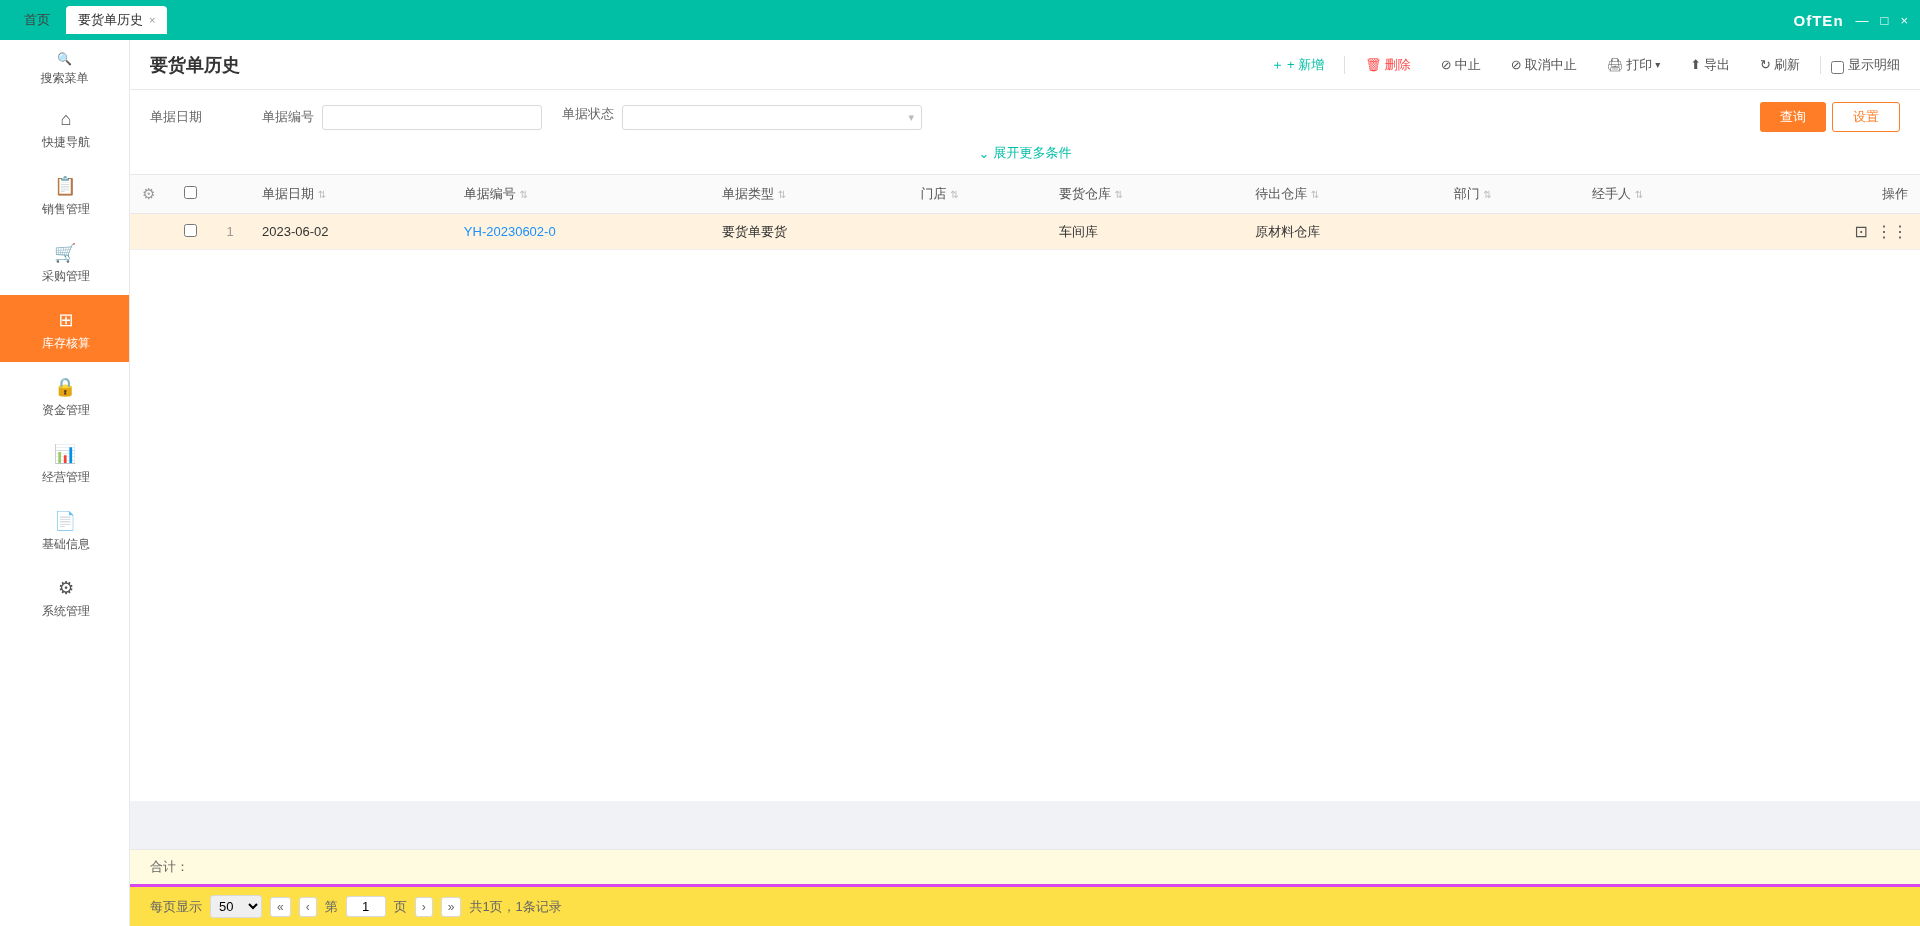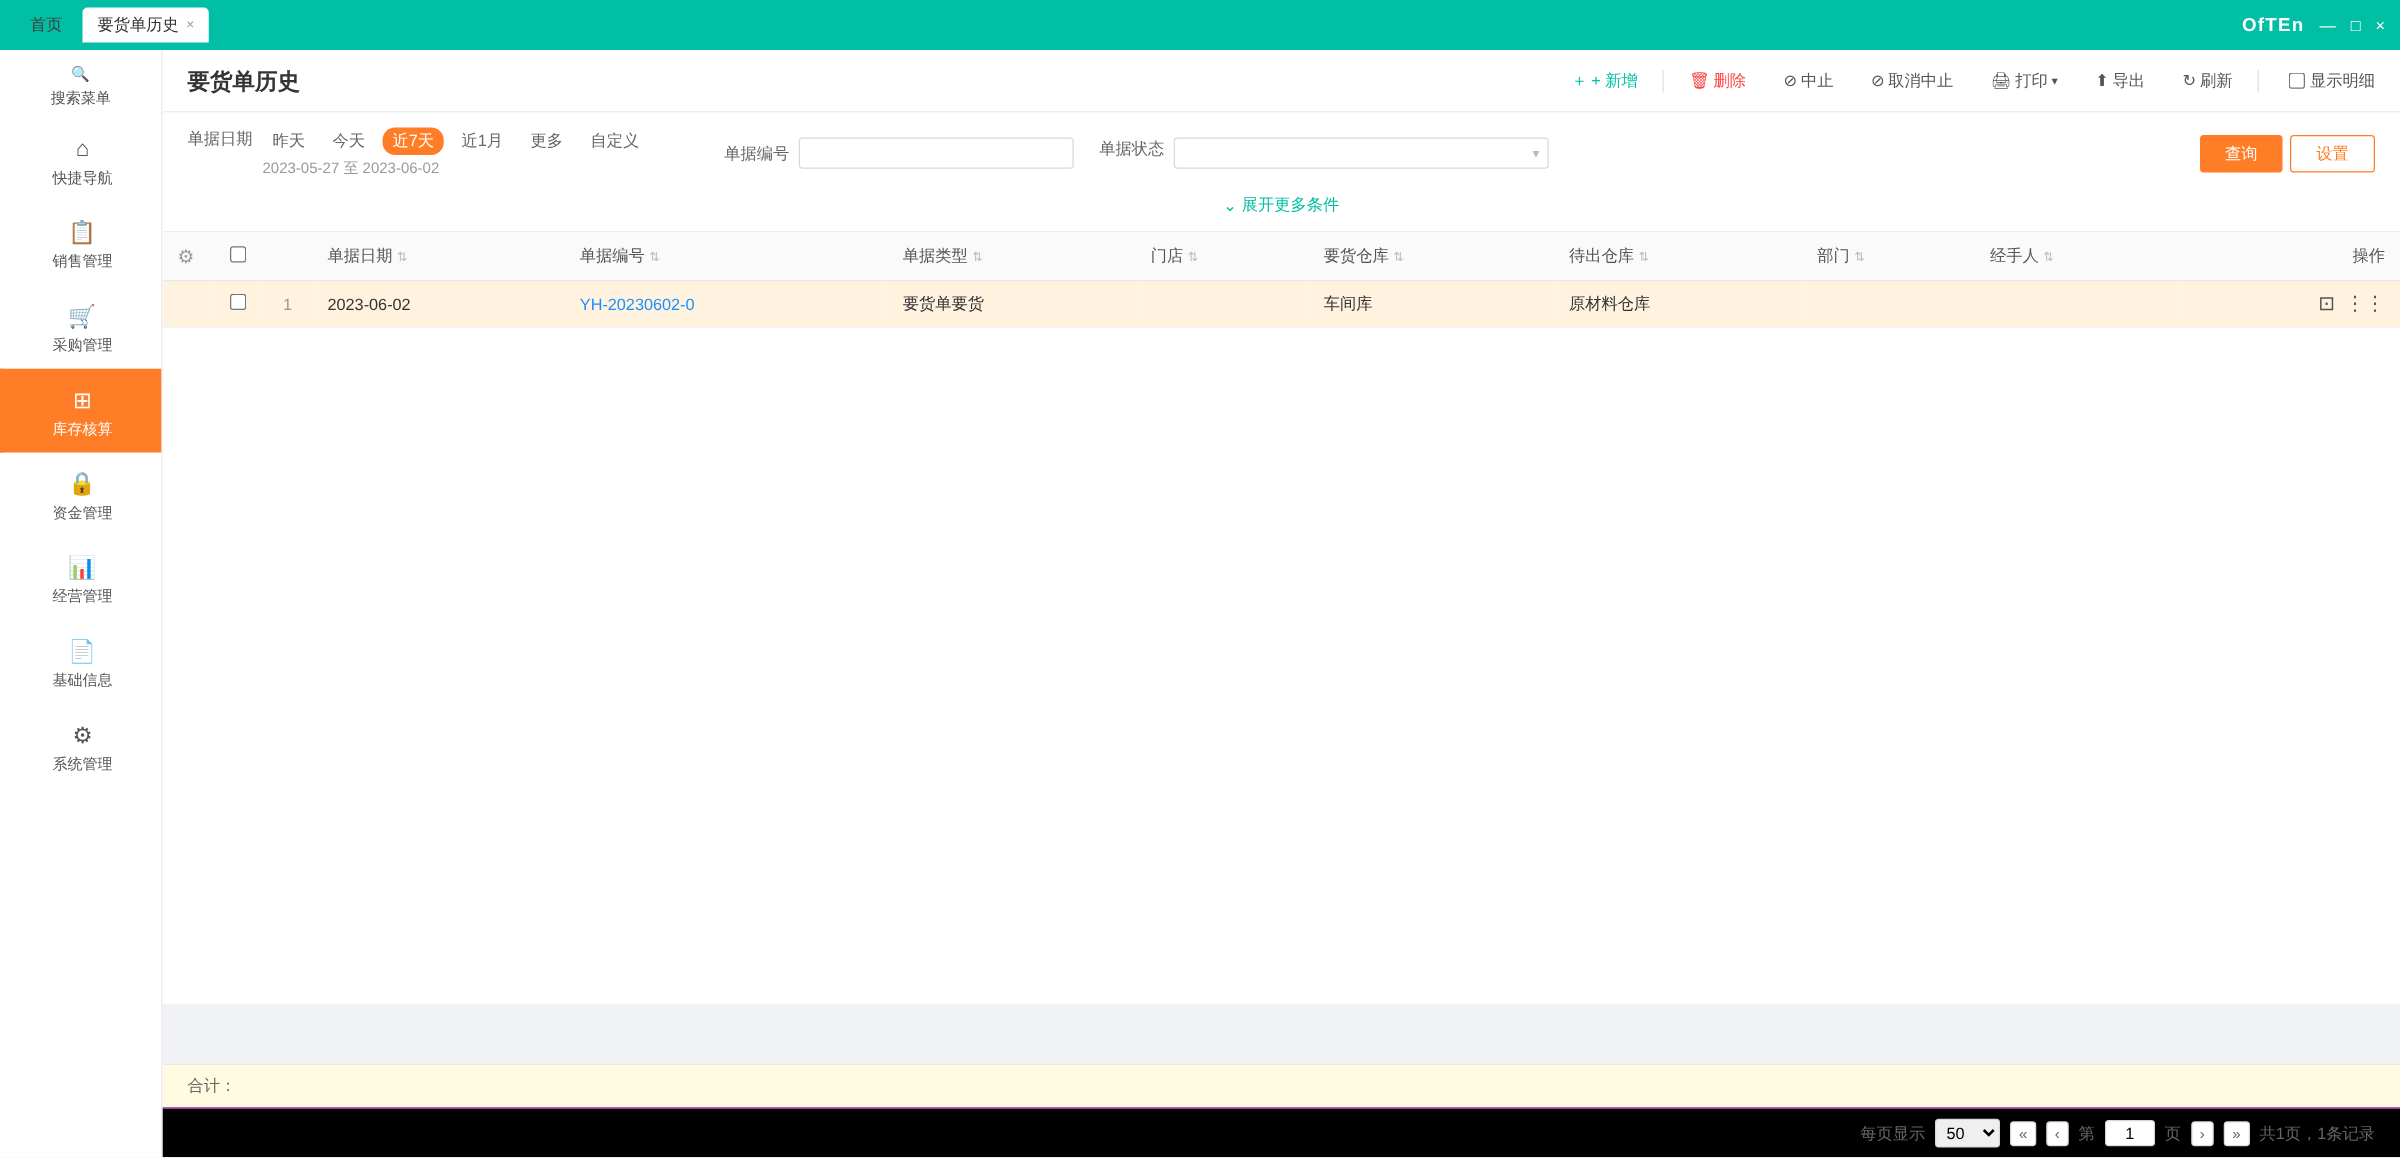--- a/index.html
+++ b/index.html
@@ -64,21 +64,21 @@
     .op-icons { display: flex; gap: 8px; }
     .op-icon { cursor: pointer; color: #555; font-size: 16px; }
     .settings-icon-cell { width: 40px; text-align: center; }
     .gear-icon-btn { cursor: pointer; color: #999; font-size: 15px; }
 
     
     .table-footer { background: #fffbe0; padding: 8px 20px; border-top: 1px solid #e8e8e8; display: flex; align-items: center; flex-shrink: 0; margin-top: 48px; }
     .total-label { color: #666; font-size: 13px; }
 
     
-    .pagination { background: #000000; padding: 8px 20px; border-top: 1px solid #d946ef; display: flex; align-items: center; justify-content: flex-end; gap: 8px; flex-shrink: 0; font-size: 13px; color: #666; }
+    .pagination { background: #fde047; padding: 8px 20px; border-top: 3px solid #d946ef; display: flex; align-items: center; gap: 8px; flex-shrink: 0; font-size: 13px; color: #666; }
     .page-size-select { border: 1px solid #d9d9d9; border-radius: 3px; padding: 2px 4px; font-size: 13px; outline: none; }
     .page-nav-btn { padding: 2px 6px; border: 1px solid #d9d9d9; border-radius: 3px; background: #fff; cursor: pointer; color: #666; font-size: 12px; }
     .page-num-input { width: 40px; border: 1px solid #d9d9d9; border-radius: 3px; padding: 2px 4px; text-align: center; font-size: 13px; outline: none; }
 
     
     input[type="checkbox"] { cursor: pointer; accent-color: #00bfa5; }
   </style>
 </head>
 <body>
 
@@ -168,43 +168,32 @@
         </button>
         <button class="toolbar-btn">
           <span>⬆</span>
           <span>导出</span>
         </button>
         <button class="toolbar-btn">
           <span>↻</span>
           <span>刷新</span>
         </button>
         <div class="toolbar-divider"></div>
-        <label style="display:flex;align-items:center;gap:4px;font-size:13px;color:#555;cursor:pointer;margin-left:14px;">
+        <label style="display:flex;align-items:flex-end;gap:4px;font-size:13px;color:#555;cursor:pointer;">
           <input type="checkbox" style="">
           <span>显示明细</span>
         </label>
       </div>
     </div>
 
     <div class="filter-area">
       <div class="filter-row">
 
         <div style="display:flex;align-items:flex-start;gap:8px;">
           <span class="filter-label">单据日期</span>
-          <div style="display:flex;flex-direction:column;gap:2px;">
-            <div class="filter-dates">
-              <button class="date-btn">昨天</button>
-              <button class="date-btn">今天</button>
-              <button class="date-btn active">近7天</button>
-              <button class="date-btn">近1月</button>
-              <button class="date-btn">更多</button>
-              <button class="date-btn">自定义</button>
-            </div>
-            <span class="date-range">2023-05-27 至 2023-06-02</span>
-          </div>
         </div>
 
         <div style="display:flex;align-items:center;gap:8px;margin-left:40px;">
           <span class="filter-label">单据编号</span>
           <input class="filter-input" type="text" style="width: 220px;">
         </div>
 
         <div style="display:flex;align-items:flex-start;gap:8px;flex:1;">
           <span class="filter-label">单据状态</span>
           <div style="position:relative;flex:1;max-width:300px;">

